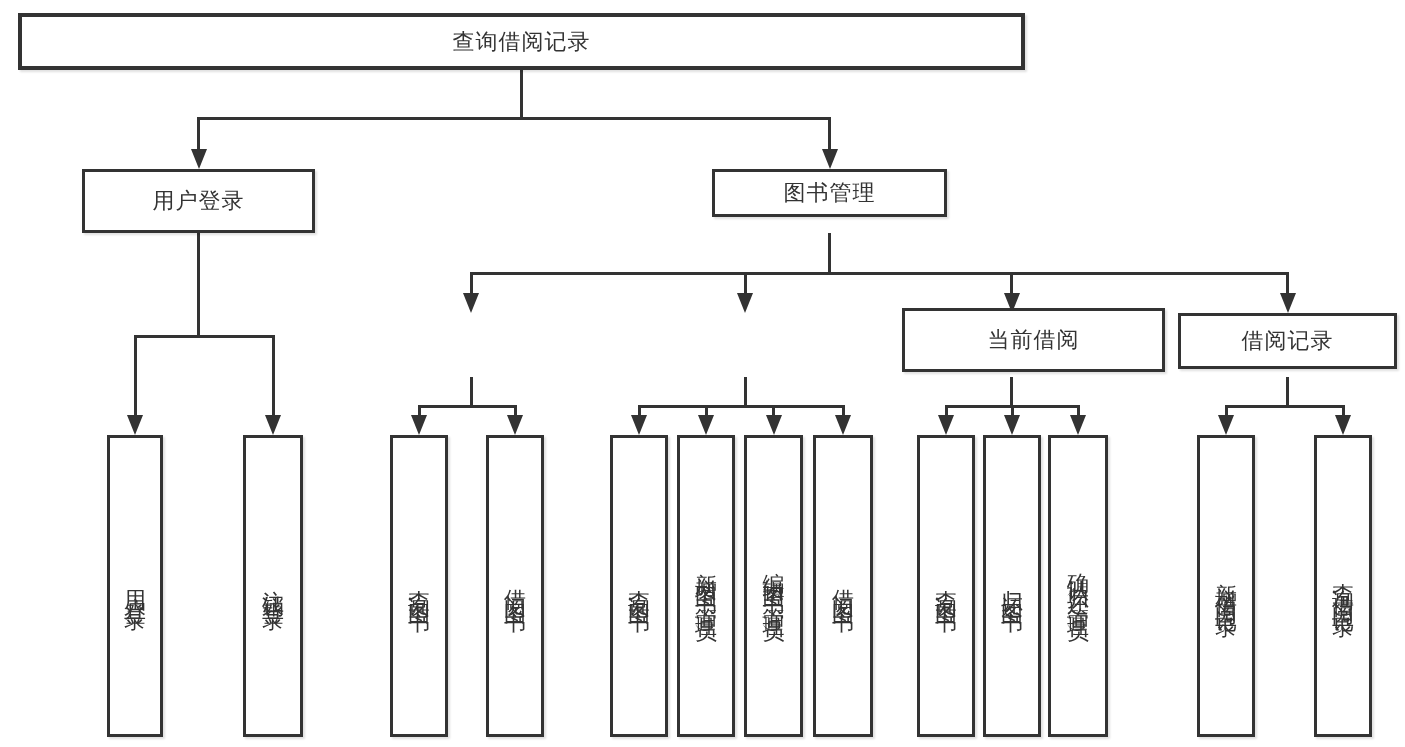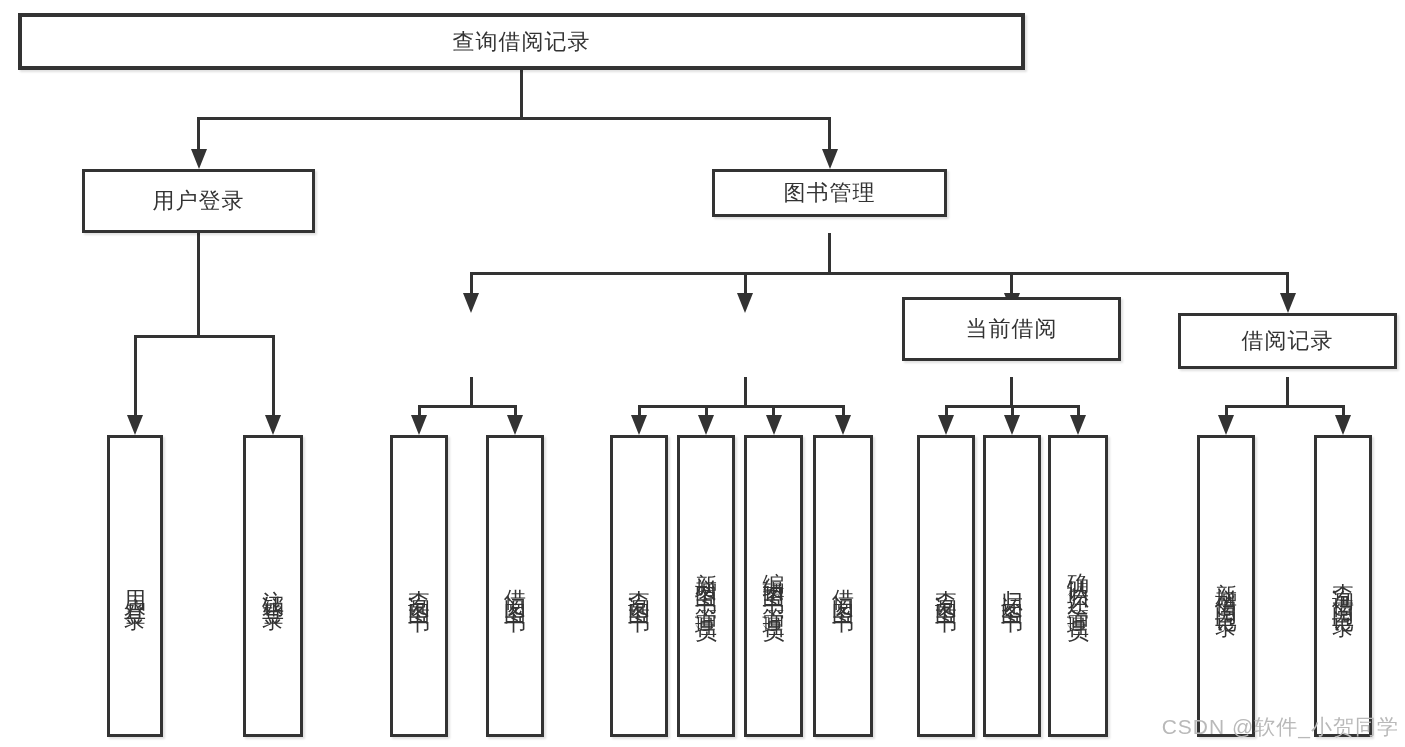--- a/index.html
+++ b/index.html
@@ -67,37 +67,36 @@
     letter-spacing: 1px;
     color: var(--wm, #b9b9b9);
     z-index: 3;
     white-space: nowrap;
   }
 </style>
 </head>
 <body>
 
 <div class="stage" style="background: rgb(255, 255, 255);">
-  <div class="watermark">CSDN @软件_小贺同学</div>
 <div class="node root" style="left: 18px; top: 13px; width: 1007px; height: 57px;">
       <span class="label">查询借阅记录</span>
     </div>
     <div class="node" style="left: 82px; top: 169px; width: 233px; height: 64px;">
       <span class="label">用户登录</span>
     </div>
     <div class="node" style="left: 712px; top: 169px; width: 235px; height: 48px;">
       <span class="label">图书管理</span>
     </div>
     <div class="node vertical" style="left: 107px; top: 435px; width: 56px; height: 302px;">
       <span class="label">用户登录</span>
     </div>
     <div class="node vertical" style="left: 243px; top: 435px; width: 60px; height: 302px;">
       <span class="label">注销登录</span>
     </div>
-    <div class="node" style="left: 902px; top: 297px; width: 219px; height: 64px;">
+    <div class="node" style="left: 902px; top: 308px; width: 263px; height: 64px;">
       <span class="label">当前借阅</span>
     </div>
     <div class="node" style="left: 1178px; top: 313px; width: 219px; height: 56px;">
       <span class="label">借阅记录</span>
     </div>
     <div class="node vertical" style="left: 390px; top: 435px; width: 58px; height: 302px;">
       <span class="label">查询图书</span>
     </div>
     <div class="node vertical" style="left: 486px; top: 435px; width: 58px; height: 302px;">
       <span class="label">借阅图书</span>

